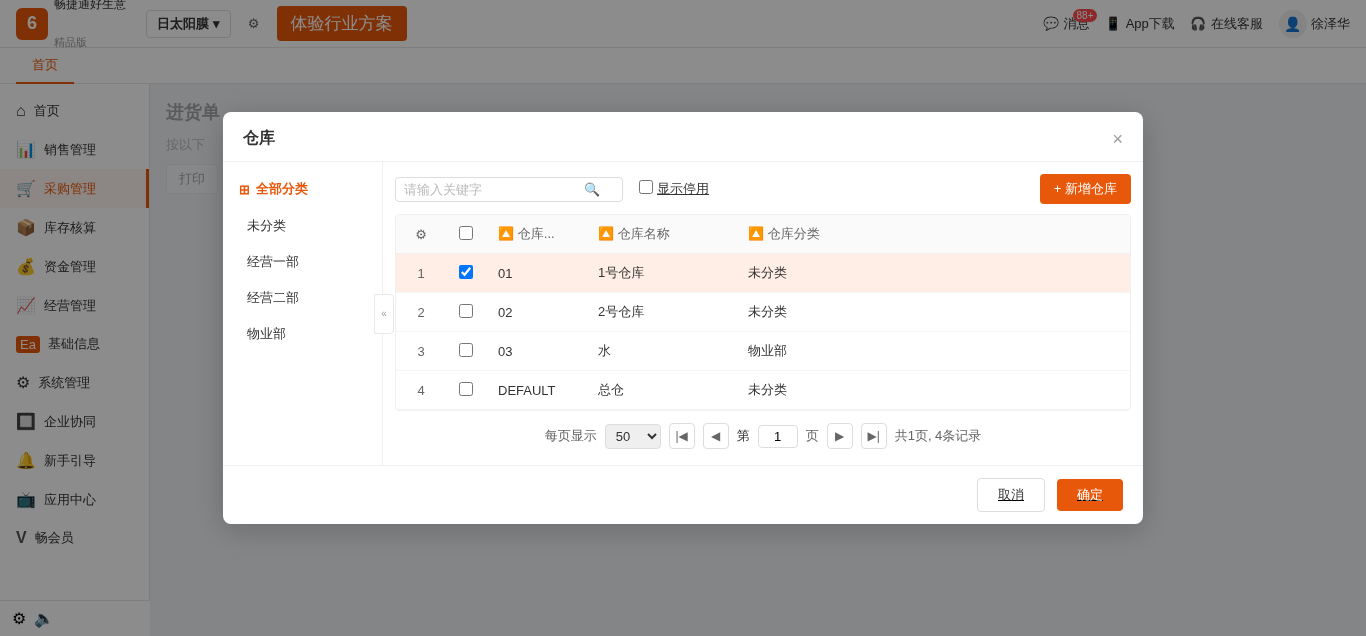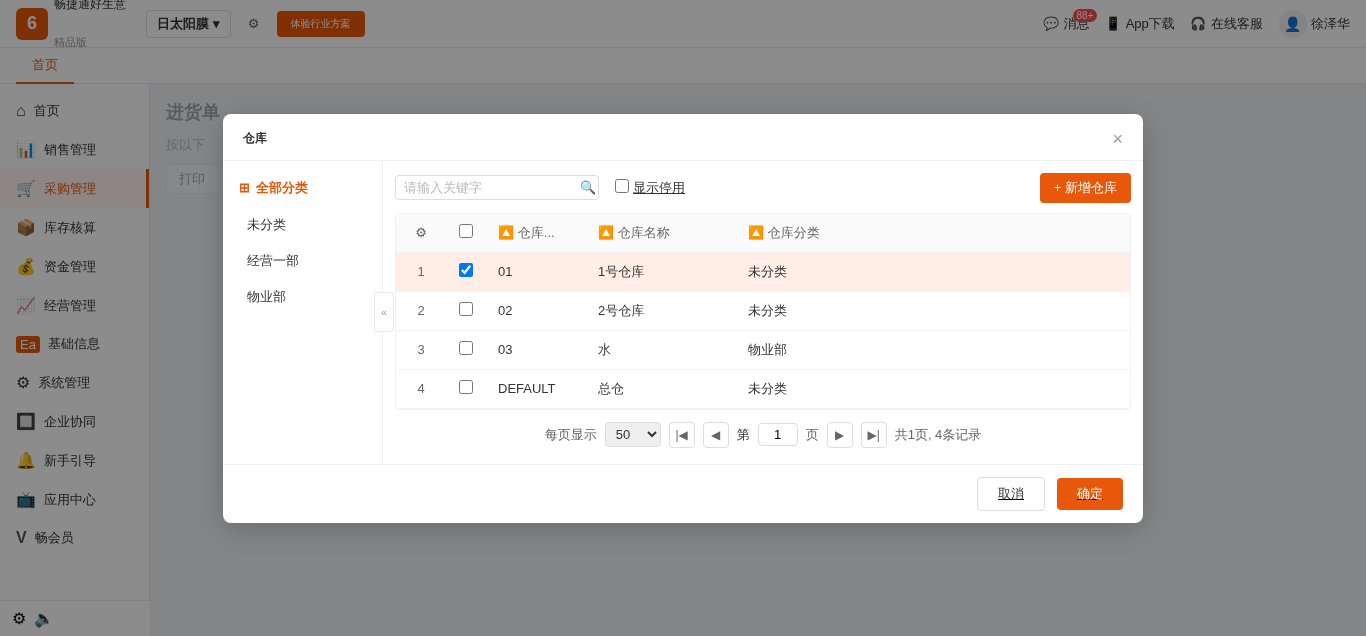--- a/index.html
+++ b/index.html
@@ -16,21 +16,21 @@
       position: relative;
       z-index: 1;
     }
     .top-header .brand { display: flex; align-items: center; gap: 6px; }
     .brand-icon { width: 32px; height: 32px; background: #e8580a; border-radius: 6px; display: flex; align-items: center; justify-content: center; color: #fff; font-size: 18px; font-weight: bold; }
     .brand-text { font-size: 12px; color: #333; line-height: 1.2; }
     .brand-sub { font-size: 11px; color: #999; margin-top: 24px; }
     .header-middle { flex: 1; display: flex; align-items: center; gap: 8px; margin-left: 20px; }
     .store-select { display: flex; align-items: center; gap: 4px; border: 1px solid #ddd; border-radius: 4px; padding: 4px 10px; color: #333; cursor: pointer; background: #fff; font-size: 13px; font-weight: bold; }
     .gear-btn { width: 30px; height: 30px; display: flex; align-items: center; justify-content: center; color: #666; cursor: pointer; border-radius: 4px; }
-    .trial-btn { background: #e8580a; color: #fff; border: none; border-radius: 4px; padding: 6px 14px; cursor: pointer; font-size: 10px; }
+    .trial-btn { background: #e8580a; color: #fff; border: none; border-radius: 4px; padding: 6px 14px; cursor: pointer; font-size: 17px; }
     .header-right { display: flex; align-items: center; gap: 16px; }
     .header-right-item { display: flex; align-items: center; gap: 4px; color: #333; font-size: 13px; cursor: pointer; position: relative; }
     .badge { background: #ff4d4f; color: #fff; border-radius: 8px; font-size: 10px; padding: 1px 4px; position: absolute; top: -6px; right: -8px; }
     .avatar { width: 28px; height: 28px; border-radius: 50%; background: #f0f0f0; display: flex; align-items: center; justify-content: center; color: #999; font-size: 14px; }
 
     
     .sub-header {
       height: 36px;
       background: #fff;
       display: flex;
@@ -89,21 +89,21 @@
       flex-direction: column;
       box-shadow: 0 6px 30px rgba(0,0,0,0.2);
     }
     .modal-header {
       display: flex;
       align-items: center;
       justify-content: space-between;
       padding: 16px 20px 12px;
       border-bottom: 1px solid #f0f0f0;
     }
-    .modal-title { font-size: 12px; font-weight: bold; color: #333; }
+    .modal-title { font-size: 16px; font-weight: bold; color: #333; }
     .modal-close { cursor: pointer; color: #999; font-size: 18px; line-height: 1; }
     .modal-body { display: flex; flex: 1; overflow: hidden; }
 
     
     .modal-left {
       width: 160px;
       border-right: 1px solid #f0f0f0;
       padding: 8px 0;
       flex-shrink: 0;
       position: relative;
@@ -155,21 +155,21 @@
       gap: 8px;
       margin-bottom: 10px;
     }
     .search-input-wrap {
       display: flex;
       align-items: center;
       border: 1px solid #ddd;
       border-radius: 4px;
       padding: 4px 8px;
       background: #fff;
-      width: 204px;
+      width: 228px;
     }
     .search-input-wrap input {
       border: none;
       outline: none;
       font-size: 13px;
       color: #333;
       width: 180px;
     }
     .search-input-wrap input::placeholder { color: #bbb; }
     .show-disabled { display: flex; align-items: flex-start; gap: 4px; color: #333; font-size: 13px; margin-left: 8px; text-decoration: underline; }
@@ -423,20 +423,21 @@
 
     <div class="modal-body">
 
       <div class="modal-left">
         <div class="category-header">
           <span style="color:#e8580a;">⊞</span>
           <span>全部分类</span>
         </div>
         <div class="category-item">未分类</div>
         <div class="category-item">经营一部</div>
+        <div class="category-item">经营二部</div>
         <div class="category-item">物业部</div>
         <div class="collapse-btn">«</div>
       </div>
 
       <div class="modal-right">
 
         <div class="modal-toolbar">
           <div class="search-input-wrap">
             <input type="text" placeholder="请输入关键字" style="">
             <span style="color:#bbb;">🔍</span>

